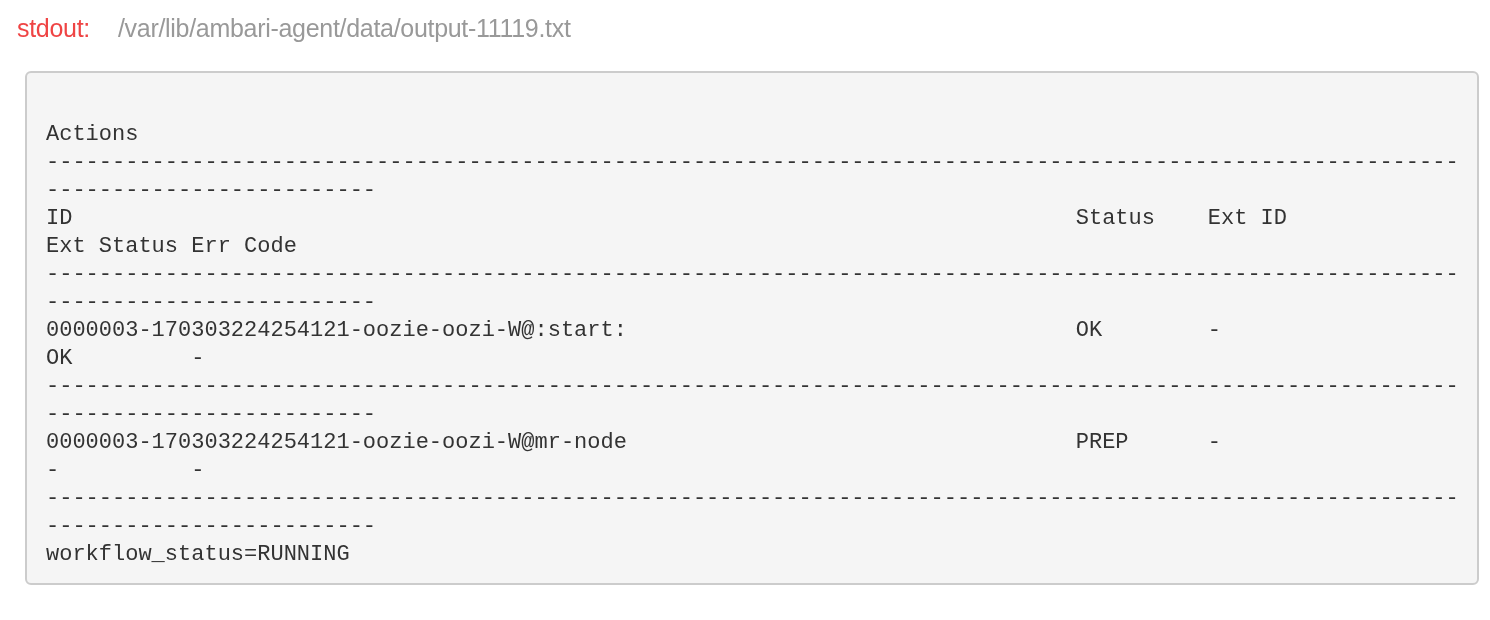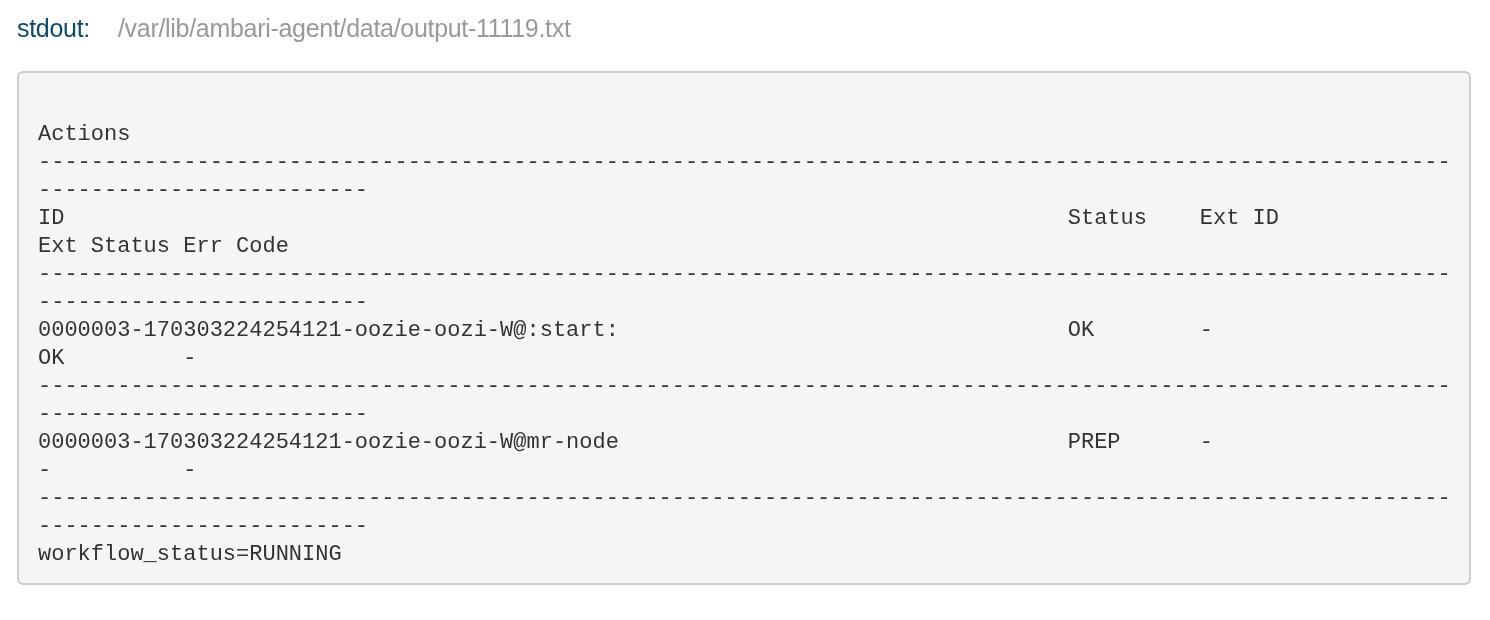--- a/index.html
+++ b/index.html
@@ -2,24 +2,24 @@
 <html><head>
 <meta charset="utf-8">
 <style>
   html, body { margin: 0; padding: 0; background: #ffffff; }
   body { width: 1490px; height: 620px; position: relative; overflow: hidden; }
   .header {
     position: absolute; left: 17px; top: 14px;
     font-family: "Liberation Sans", sans-serif; font-size: 25px;
     white-space: nowrap; letter-spacing: -0.3px;
   }
-  .header .label { color: #0c4a6e; text-align: center; }
+  .header .label { color: #ef4444; text-align: center; }
   .header .path { color: #999999; margin-left: 28px; }
   .output-box {
-    position: absolute; left: 17px; top: 71px;
+    position: absolute; left: 25px; top: 71px;
     width: 1454px; height: 514px; box-sizing: border-box;
     background: #f5f5f5; border: 2px solid #cccccc; border-radius: 6px;
   }
   pre.output {
     position: absolute; left: 19px; top: 48px; margin: 0;
     font-family: "Liberation Mono", monospace; font-size: 22px;
     line-height: 28px; color: #333333; white-space: pre;
     letter-spacing: -0.0px;
   }
   pre.output .line { display: block; height: 28px; }

